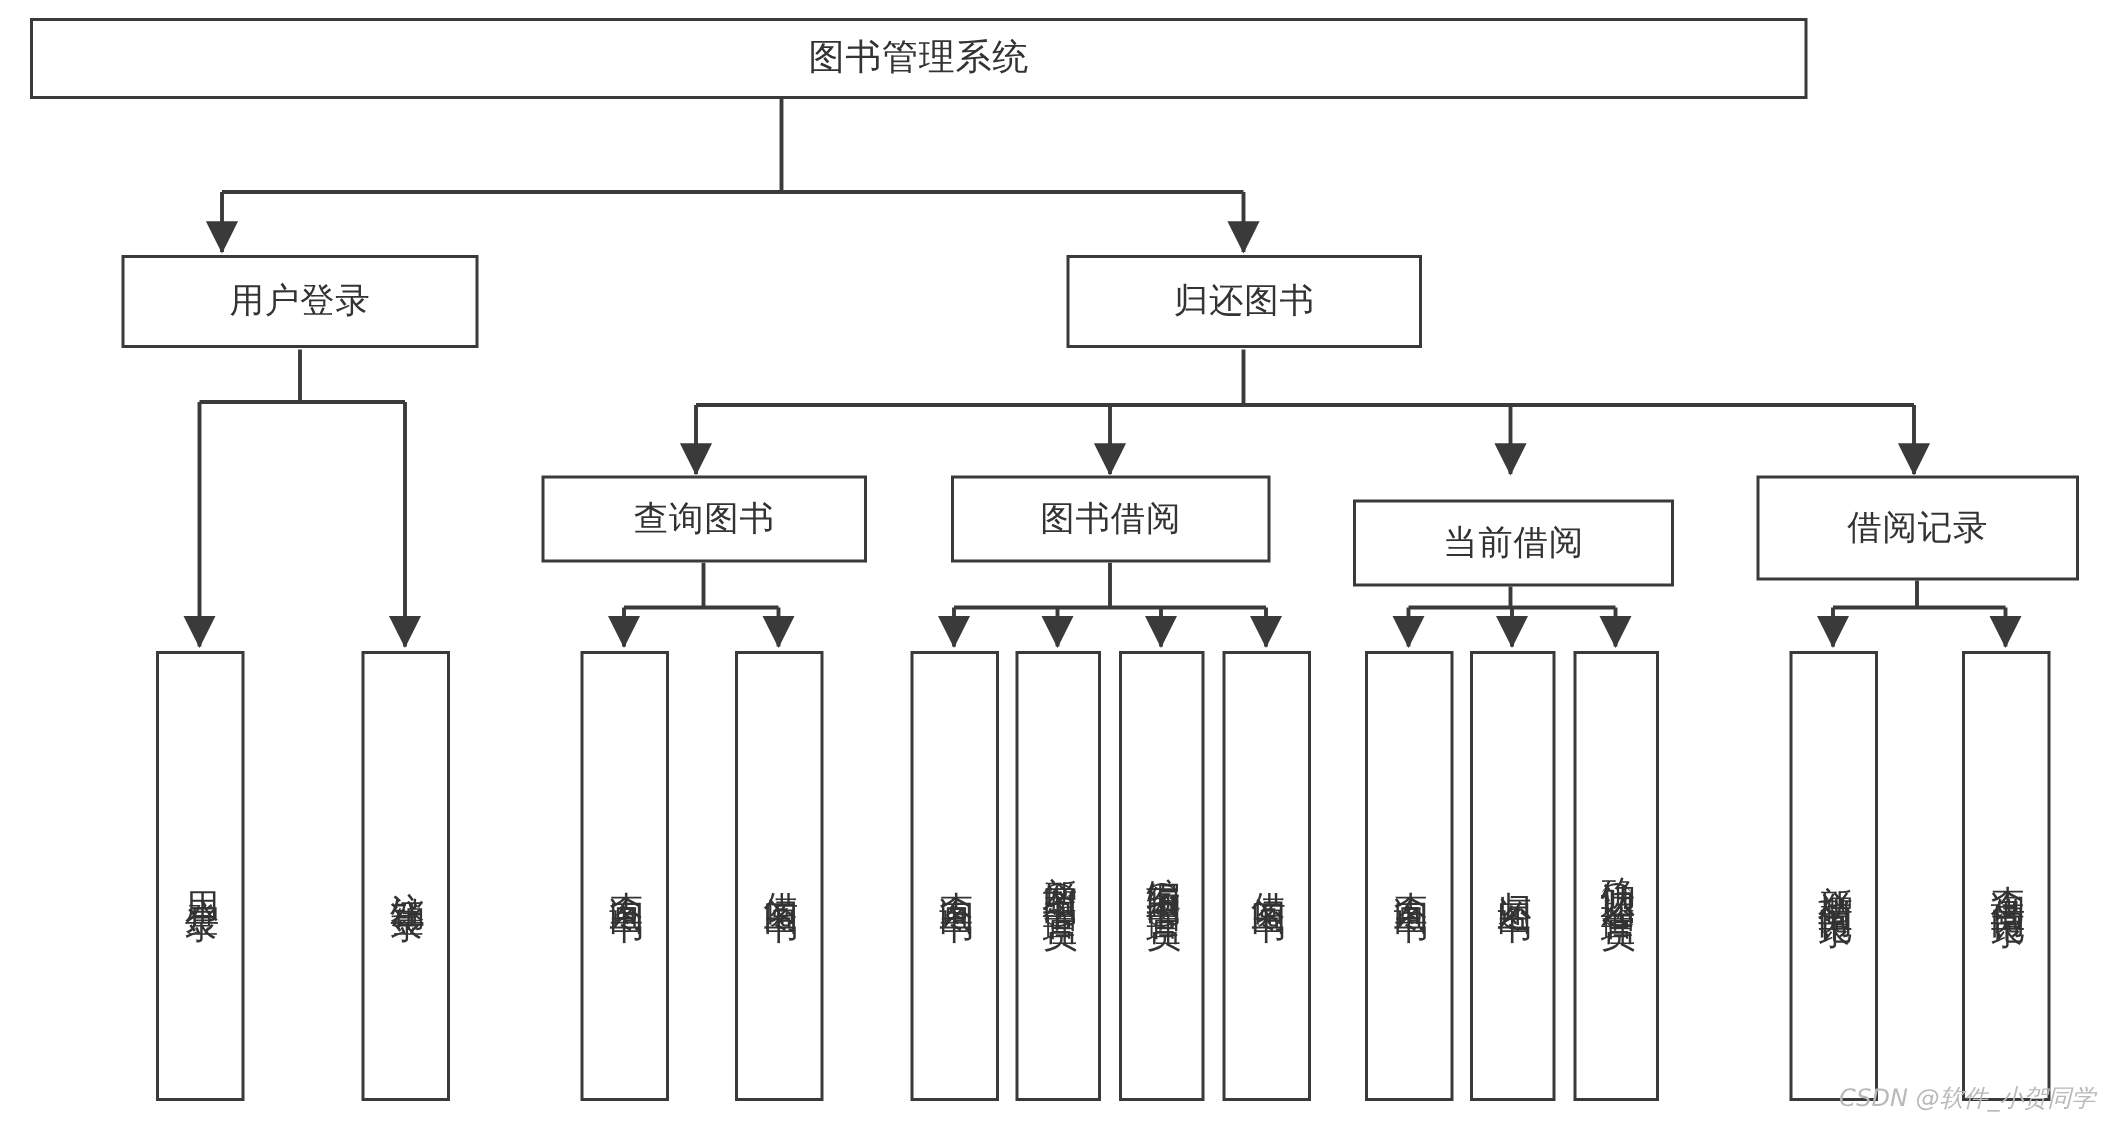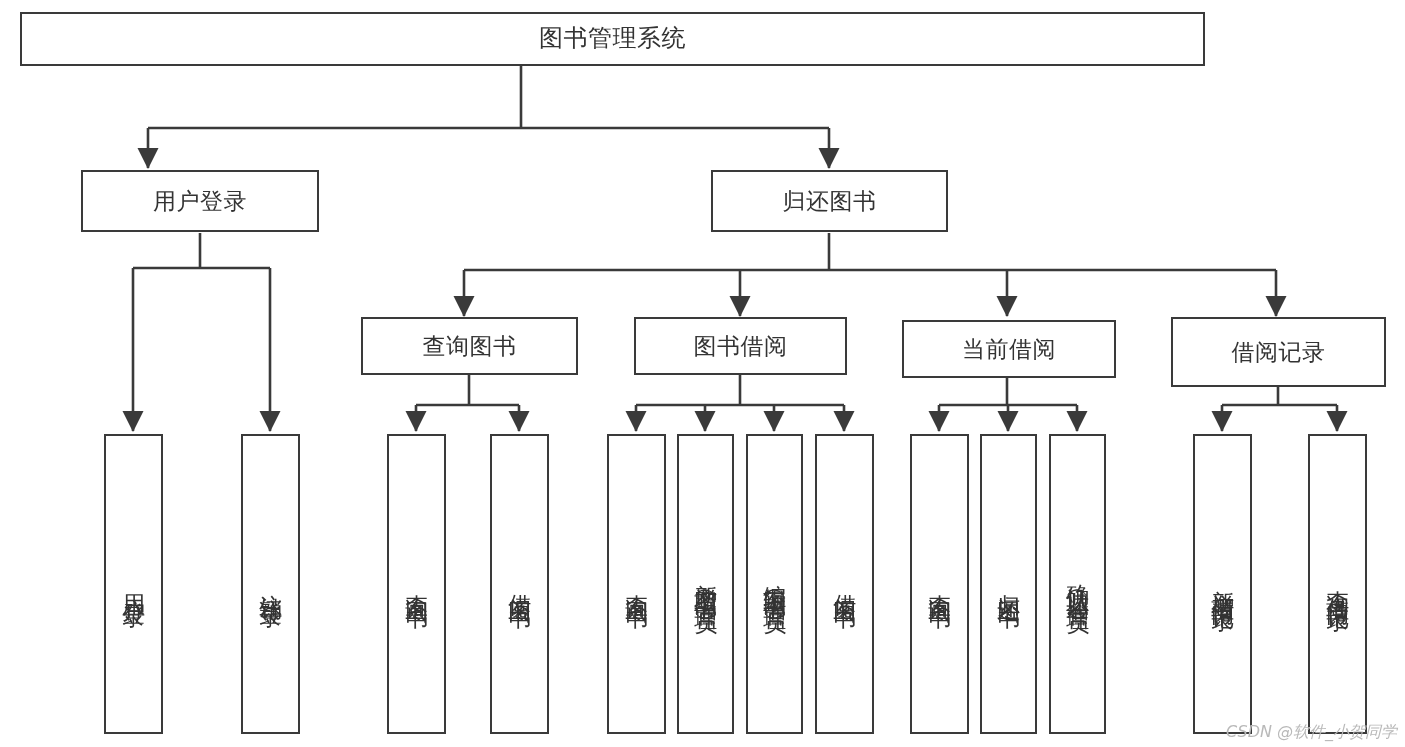--- a/index.html
+++ b/index.html
@@ -144,21 +144,21 @@
   </div>
 
   <div class="node node-h" style="left:361px; top:317px; width:217px; height:58px;">
     <span class="lbl">查询图书</span>
   </div>
 
   <div class="node node-h" style="left:634px; top:317px; width:213px; height:58px;">
     <span class="lbl">图书借阅</span>
   </div>
 
-  <div class="node node-h" style="left:902px; top:320px; width:214px; height:58px;">
+  <div class="node node-h" style="left:902px; top:333px; width:214px; height:58px;">
     <span class="lbl">当前借阅</span>
   </div>
 
   <div class="node node-h" style="left:1171px; top:317px; width:215px; height:70px;">
     <span class="lbl">借阅记录</span>
   </div>
 
   <div class="node node-v" style="left:104px; top:434px; width:59px; height:300px;">
     <span class="lbl">用户登录</span>
   </div>

